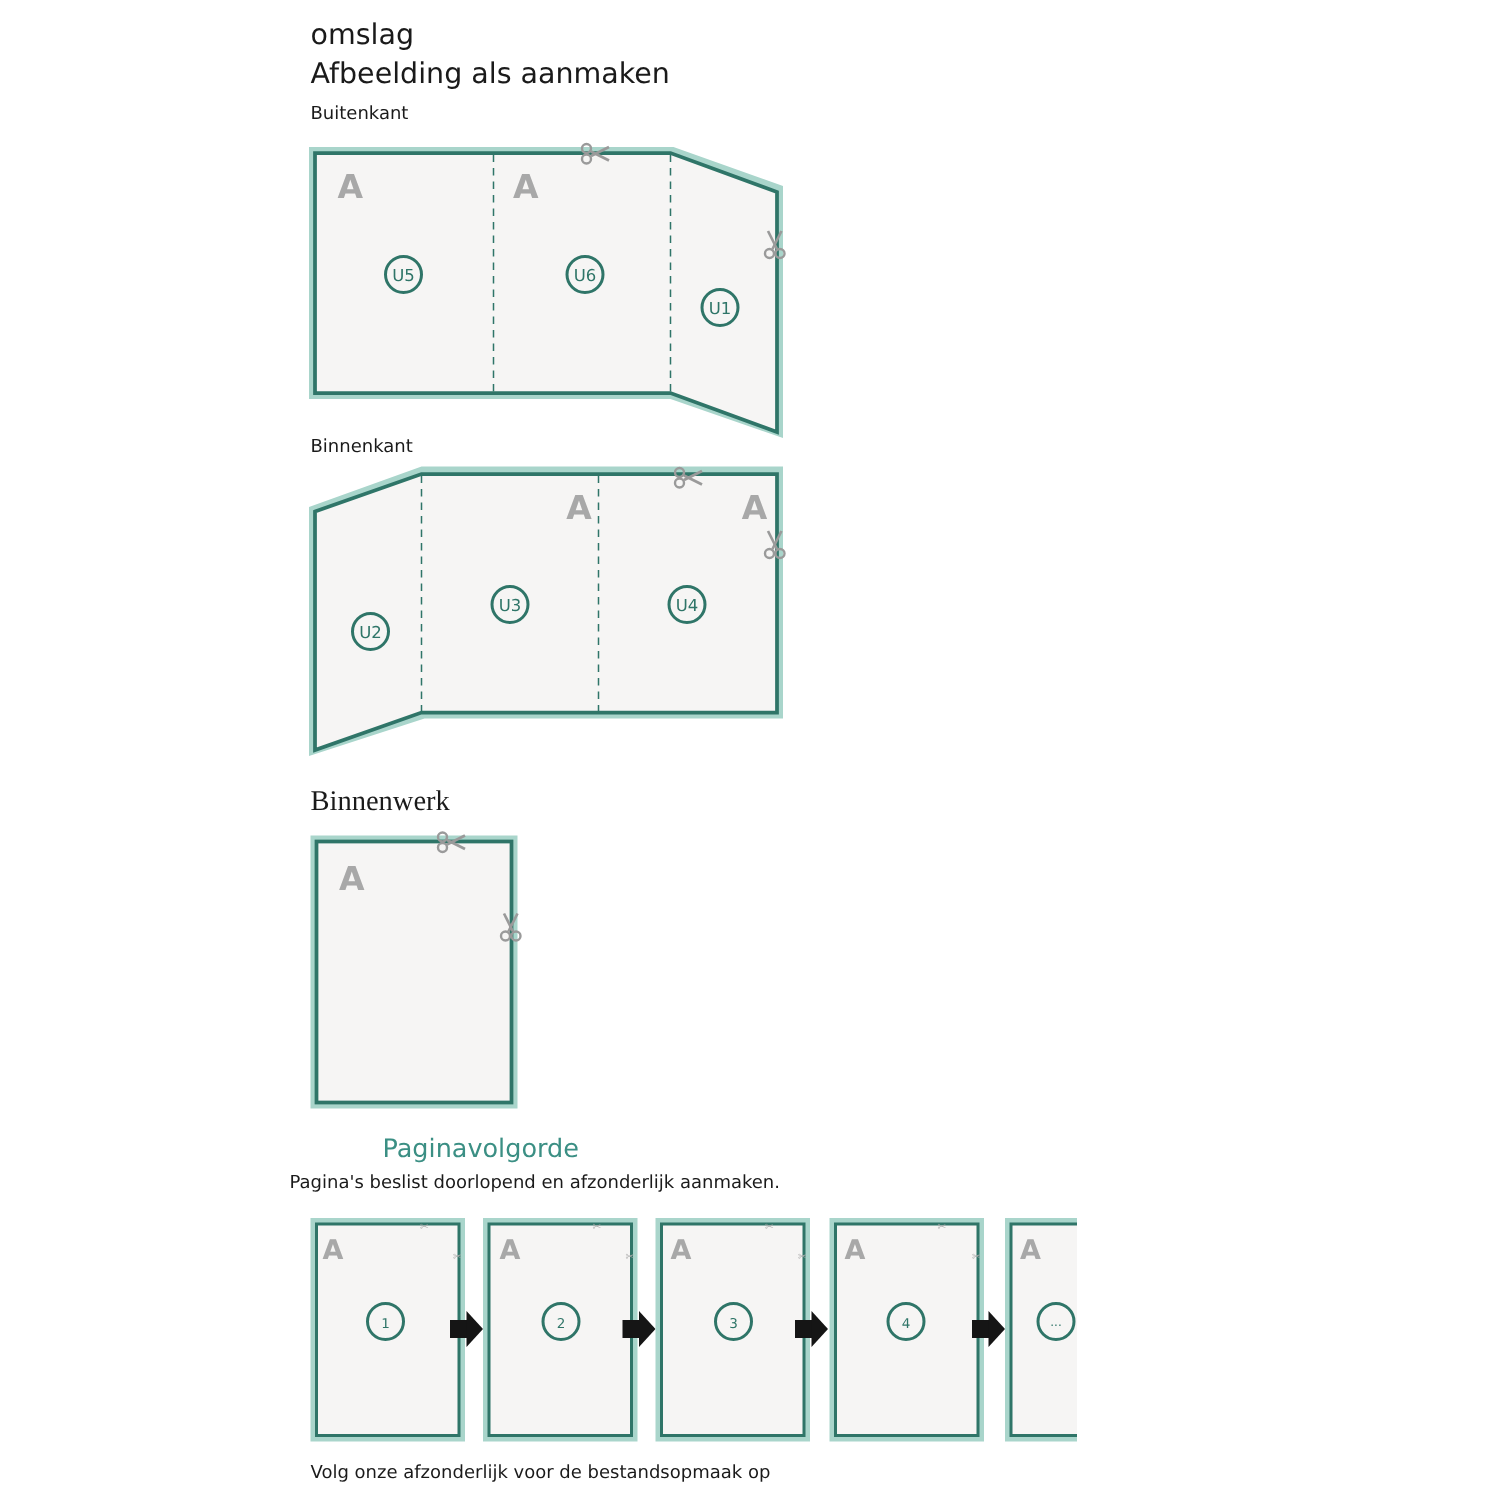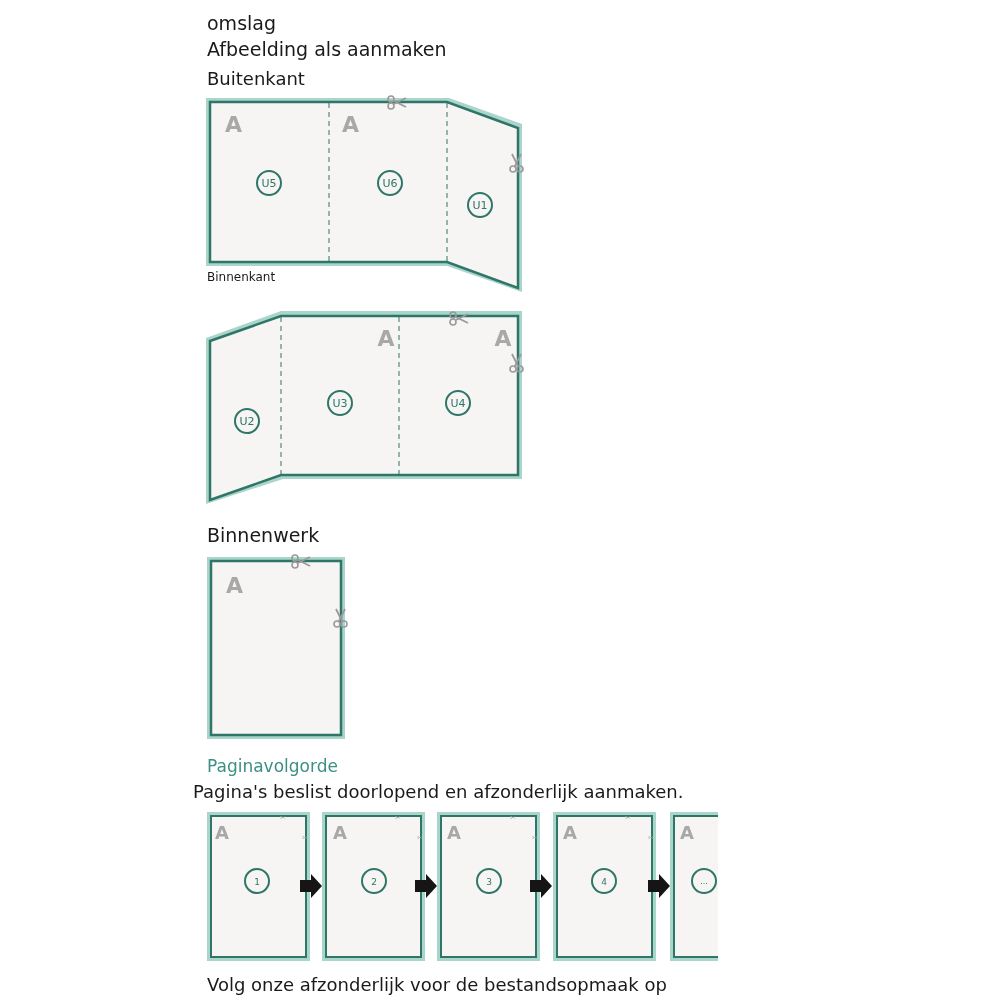--- a/index.html
+++ b/index.html
@@ -1,35 +1,35 @@
 <!DOCTYPE html>
 <html><head>
 <meta charset="utf-8">
 <style>
   html, body { margin:0; padding:0; background:#ffffff; }
   body { width:1000px; height:1000px; position:relative; overflow:hidden;
          font-family:"DejaVu Sans", sans-serif; color:#1a1a1a; }
   .txt { position:absolute; white-space:nowrap; }
   .t-title { font-size:19px; }
-  .t-sub { font-size:18px;text-align:right; }
+  .t-sub { font-size:12px;text-align:right; }
   .t-small { font-size:12px; }
-  .t-accent { font-size:17px; color:#3b8f84; }
+  .t-accent { font-size:17px; color:#3b8f84;margin-left:48px; }
   svg.diagram { position:absolute; left:0; top:0; }
   .label-circ { font-family:"DejaVu Sans", sans-serif; font-size:11px; fill:#2f7568; }
   .big-a { font-family:"DejaVu Sans", sans-serif; font-weight:bold; font-size:22px; fill:#a8a8a8; }
   .small-a { font-family:"DejaVu Sans", sans-serif; font-weight:bold; font-size:18px; fill:#a8a8a8; }
 </style>
 </head>
 <body>
 
 <div class="txt t-title" style="left:207px; top:12px;">omslag</div>
 <div class="txt t-title" style="left:207px; top:38px;">Afbeelding als aanmaken</div>
 <div class="txt t-sub" style="left:207px; top:68px;">Buitenkant</div>
-<div class="txt t-small" style="left:207px; top:270px;">Binnenkant</div>
-<div class="txt t-title" style="left:207px; top:524px;">Binnenwerk</div>
+<div class="txt t-small" style="left:207px; top:290px;">Binnenkant</div>
+<div class="txt t-title" style="left:207px; top:524px;font-family:Liberation Serif, serif;">Binnenwerk</div>
 <div class="txt t-accent" style="left:207px; top:756px;">Paginavolgorde</div>
 <div class="txt t-sub" style="left:193px; top:781px;">Pagina's beslist doorlopend en afzonderlijk aanmaken.</div>
 <div class="txt t-sub" style="left:207px; top:974px;">Volg onze afzonderlijk voor de bestandsopmaak op</div>
 
 <svg class="diagram" width="1000" height="1000" viewBox="0 0 1000 1000" xmlns="http://www.w3.org/2000/svg">
   <defs>
     <g id="scissors-h">
       <circle cx="-5" cy="-3" r="3" fill="none" stroke="#9a9a9a" stroke-width="1.6"></circle>
       <circle cx="-5" cy="4" r="3" fill="none" stroke="#9a9a9a" stroke-width="1.6"></circle>
       <line x1="-2" y1="-1" x2="10" y2="5" stroke="#9a9a9a" stroke-width="1.8"></line>

